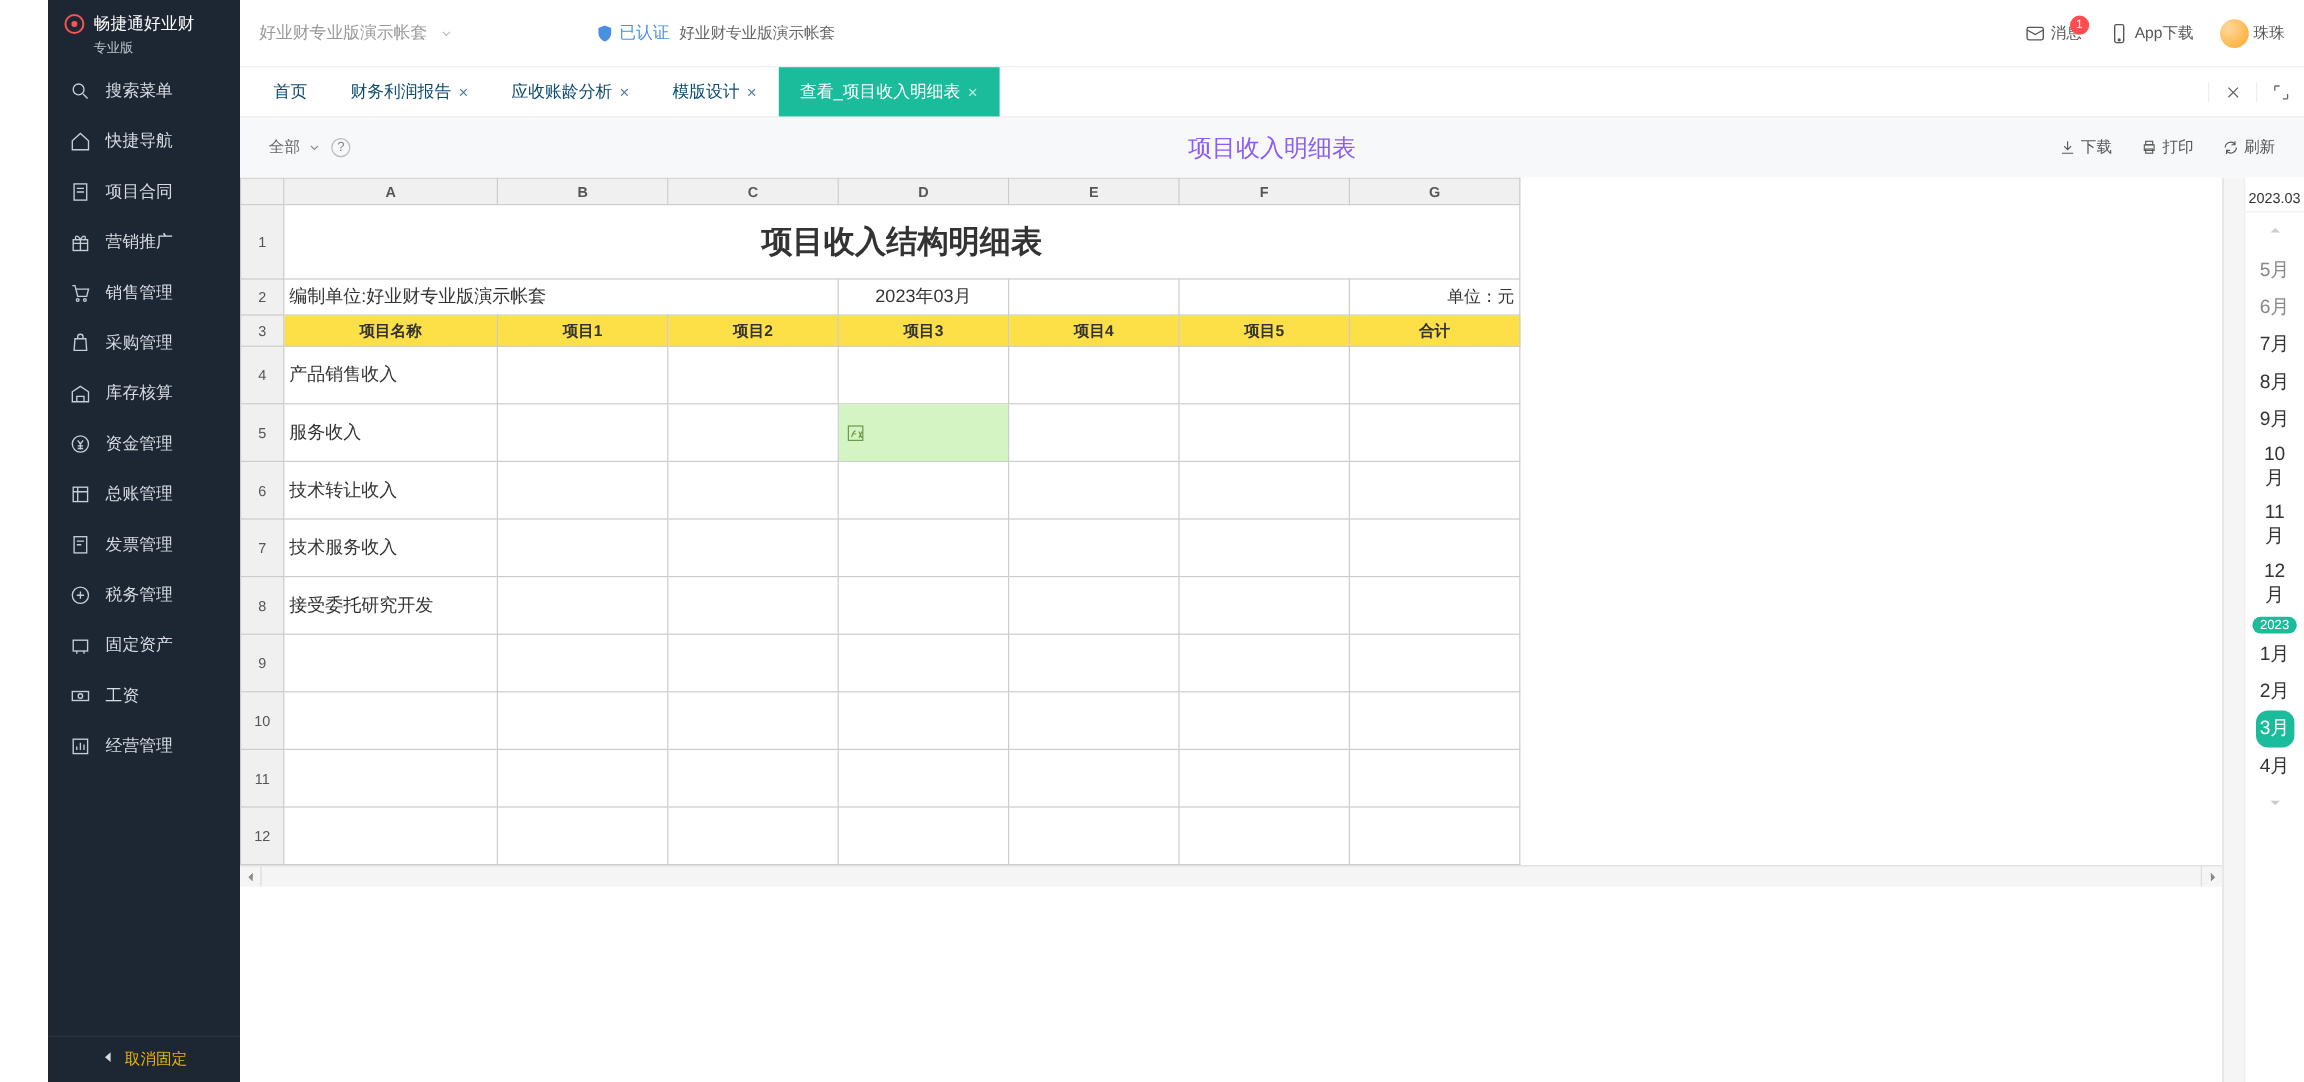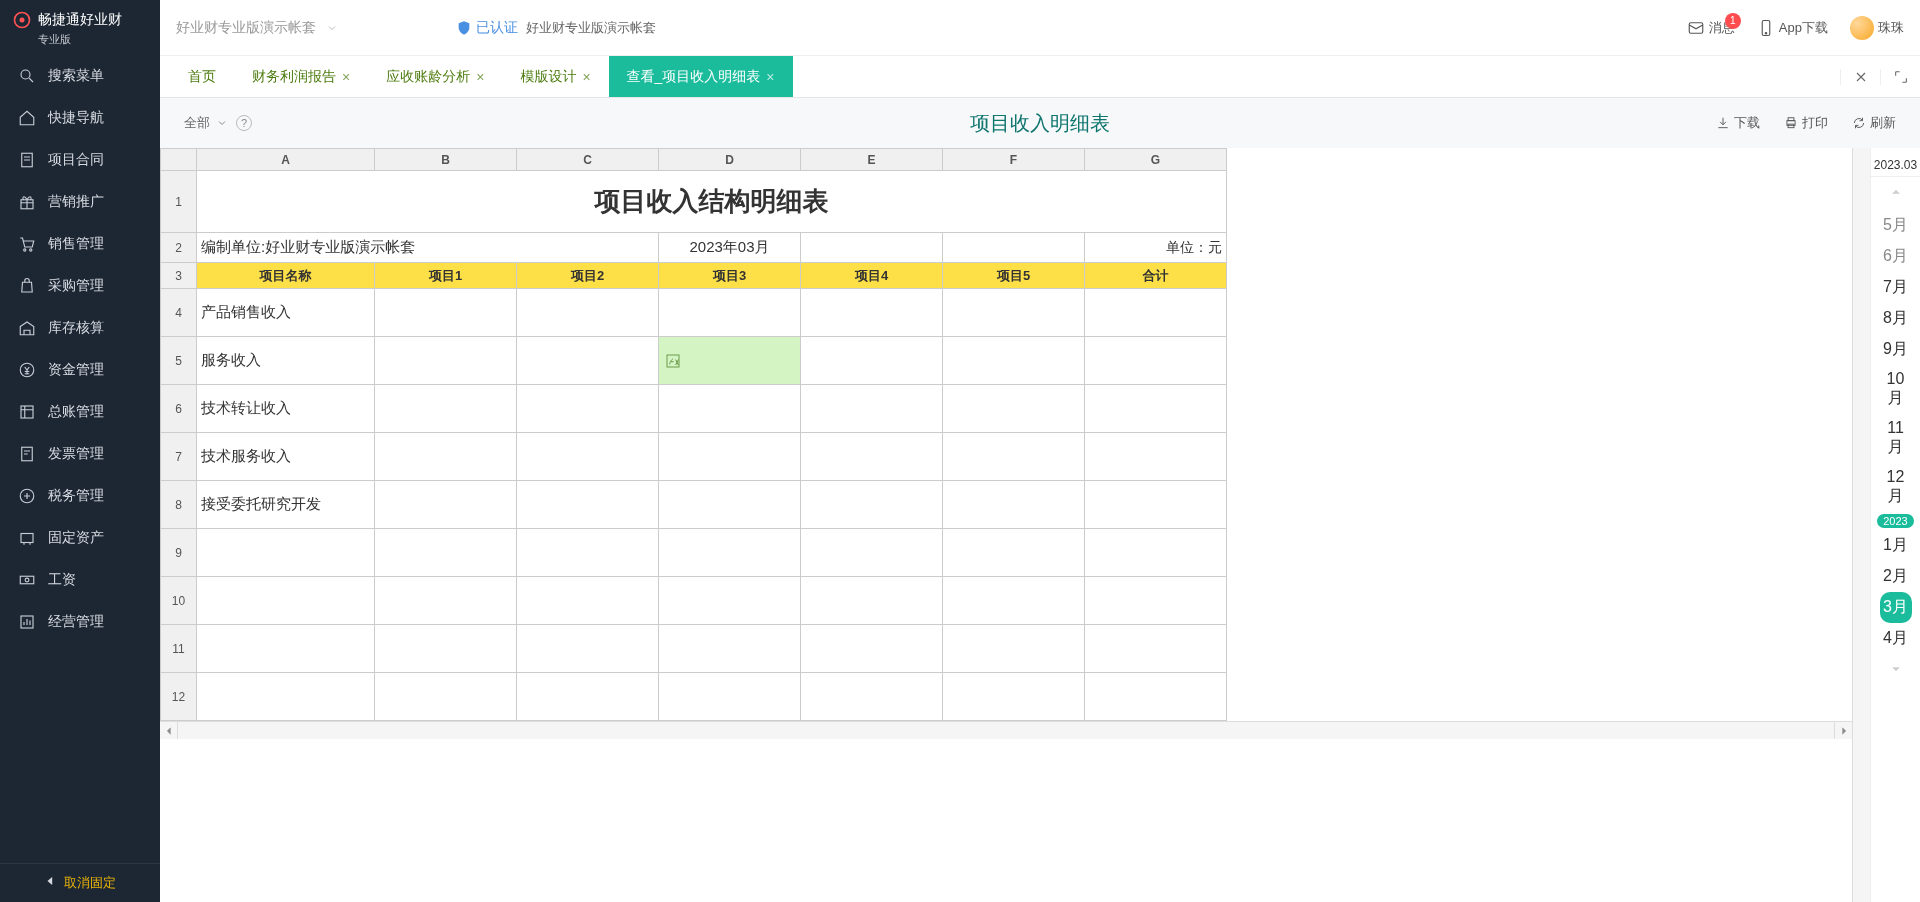--- a/index.html
+++ b/index.html
@@ -1,17 +1,17 @@
 <!DOCTYPE html>
 <html><head>
 <meta charset="utf-8">
 <style>
 * { margin: 0; padding: 0; box-sizing: border-box; }
 body { font-family: "Microsoft YaHei", "PingFang SC", sans-serif; font-size: 13px; color: #333; overflow: hidden; }
-.app { display: flex; height: 902px; width: 1920px; }
+.app { display: flex; height: 902px; width: 1920px; padding-left: 40px; }
 
 
 .sidebar { width: 160px; background: #1d2734; color: #e0e3e8; display: flex; flex-direction: column; }
 .logo-area { padding: 10px 12px 6px; display: flex; align-items: center; gap: 6px; }
 .logo-icon { width: 20px; height: 20px; }
 .logo-text { font-size: 14px; font-weight: 500; color: #fff; }
 .logo-sub { font-size: 11px; color: #c0c5cc; padding: 0 12px 8px 38px; margin-top: -4px; }
 .side-menu { flex: 1; overflow-y: auto; }
 .side-item { display: flex; align-items: center; gap: 12px; padding: 12px 18px; cursor: pointer; font-size: 14px; color: #d8dce2; }
 .side-icon { width: 18px; height: 18px; display: flex; align-items: center; justify-content: center; }
@@ -31,34 +31,34 @@
 .top-acct-name { color: #666; margin-left: 8px; font-size: 13px; }
 .top-right { margin-left: auto; display: flex; align-items: center; gap: 22px; }
 .top-action { display: flex; align-items: center; gap: 4px; color: #555; cursor: pointer; font-size: 13px; position: relative; }
 .top-action svg { width: 18px; height: 18px; stroke: #555; fill: none; stroke-width: 1.5; }
 .badge { position: absolute; top: -6px; right: -6px; background: #ff4d4f; color: #fff; border-radius: 8px; min-width: 16px; height: 16px; font-size: 10px; display: flex; align-items: center; justify-content: center; padding: 0 3px; }
 .avatar { width: 24px; height: 24px; border-radius: 50%; background: radial-gradient(circle at 30% 30%, #ffd89b, #f9a825); }
 .user-name { color: #555; font-size: 13px; }
 
 
 .tabs { height: 42px; display: flex; align-items: stretch; border-bottom: 1px solid #e5e5e5; padding-left: 10px; position: relative; }
-.tab { display: flex; align-items: center; padding: 0 18px; gap: 6px; color: #4d7c0f; cursor: pointer; font-size: 14px; }
+.tab { display: flex; align-items: center; padding: 0 18px; gap: 6px; color: #0c4a6e; cursor: pointer; font-size: 14px; }
 .tab.active { background: #1abc9c; color: #fff; }
 .tab-close { font-size: 14px; color: inherit; opacity: 0.7; cursor: pointer; }
 .tabs-right { margin-left: auto; display: flex; align-items: center; }
 .tabs-close-all { width: 40px; display: flex; align-items: center; justify-content: center; border-left: 1px solid #eee; cursor: pointer; }
 .tabs-expand { width: 40px; display: flex; align-items: center; justify-content: center; border-left: 1px solid #eee; cursor: pointer; }
 .tabs-right svg { width: 16px; height: 16px; stroke: #666; fill: none; stroke-width: 1.6; }
 
 
 .toolbar { height: 50px; display: flex; align-items: center; padding: 0 24px; background: #f7f8fa; }
 .tb-filter { display: flex; align-items: center; gap: 6px; color: #666; cursor: pointer; }
 .tb-filter svg { width: 12px; height: 12px; stroke: #888; fill: none; }
 .tb-help { width: 16px; height: 16px; border: 1px solid #bbb; border-radius: 50%; color: #888; font-size: 11px; display: flex; align-items: center; justify-content: center; margin-left: 8px; cursor: pointer; }
-.tb-title { position: absolute; left: 50%; transform: translateX(-50%); font-size: 20px; color: #0f766e; font-weight: 400; }
+.tb-title { position: absolute; left: 50%; transform: translateX(-50%); font-size: 20px; color: #8b5cf6; font-weight: 400; }
 .tb-actions { margin-left: auto; display: flex; gap: 24px; }
 .tb-action { display: flex; align-items: center; gap: 4px; color: #555; cursor: pointer; font-size: 13px; }
 .tb-action svg { width: 14px; height: 14px; stroke: #555; fill: none; stroke-width: 1.6; }
 
 
 .sheet-wrap { flex: 1; display: flex; overflow: hidden; }
 .sheet-scroll { flex: 1; overflow: auto; padding: 0 0 0 0; position: relative; }
 .sheet { border-collapse: collapse; table-layout: fixed; }
 .sheet .corner { width: 36px; height: 22px; background: #f0f0f0; border: 1px solid #ccc; }
 .sheet .colhead { height: 22px; background: #f0f0f0; border: 1px solid #ccc; text-align: center; color: #555; font-size: 12px; }

